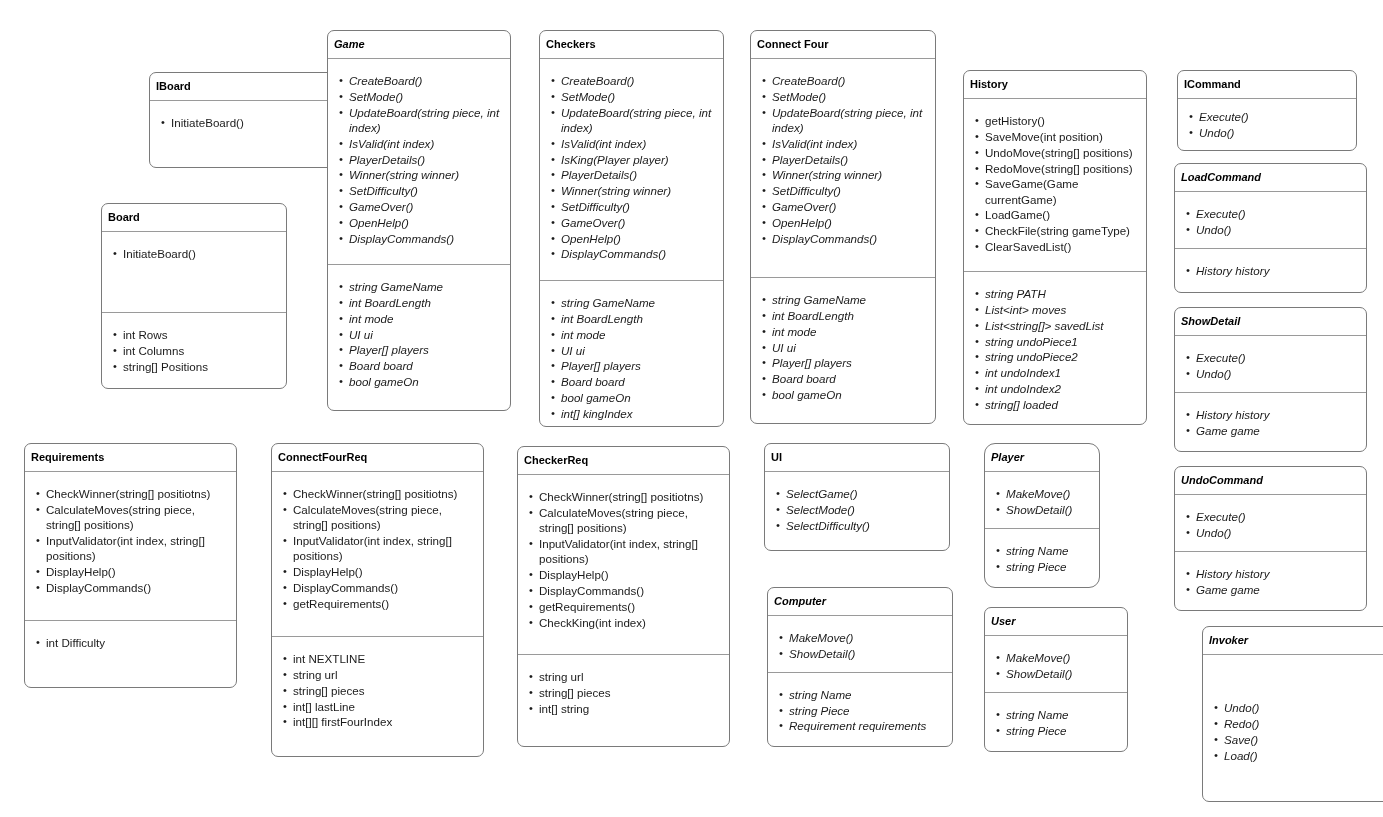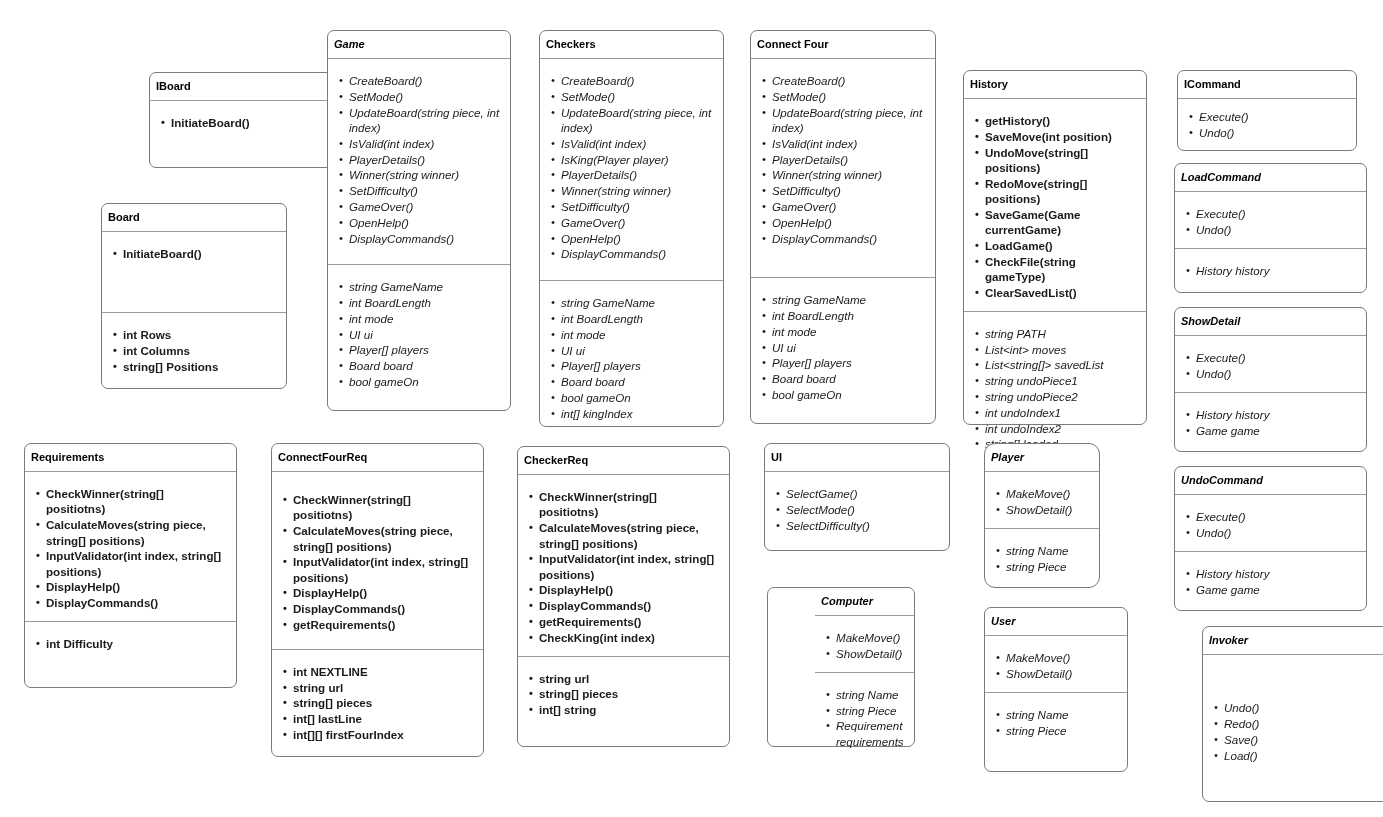--- a/index.html
+++ b/index.html
@@ -63,21 +63,21 @@
   .uml-list li::before {
     content: "\2022";
     position: absolute;
     left: 1px;
     top: 0;
     font-size: 11px;
     line-height: 15.3px;
     color: #1a1a1a;
   }
   .uml-list.italic li { font-style: italic; }
-  .uml-list.upright li { font-style: normal; font-weight: bold; }
+  .uml-list.upright li { font-style: normal; }
 </style>
 </head>
 <body>
 
 <div id="canvas">
 
   <div class="uml-class" style="left:101px; top:72px; width:186px; height:96px;margin-left:48px;">
     <div class="uml-title">IBoard</div>
     <div class="uml-compartment">
       <ul class="uml-list upright">
@@ -299,21 +299,21 @@
         <li>DisplayCommands()</li>
       </ul>
     </div>
     <div class="uml-compartment">
       <ul class="uml-list upright">
         <li>int Difficulty</li>
       </ul>
     </div>
   </div>
 
-  <div class="uml-class" style="left:271px; top:443px; width:213px; height:314px;gap:6px;">
+  <div class="uml-class" style="left:271px; top:443px; width:213px; height:314px;">
     <div class="uml-title">ConnectFourReq</div>
     <div class="uml-compartment" style="flex:0 0 164px;">
       <ul class="uml-list upright">
         <li>CheckWinner(string[] positiotns)</li>
         <li>CalculateMoves(string piece, string[] positions)</li>
         <li>InputValidator(int index, string[] positions)</li>
         <li>DisplayHelp()</li>
         <li>DisplayCommands()</li>
         <li>getRequirements()</li>
       </ul>
@@ -355,21 +355,21 @@
     <div class="uml-title">UI</div>
     <div class="uml-compartment">
       <ul class="uml-list italic">
         <li>SelectGame()</li>
         <li>SelectMode()</li>
         <li>SelectDifficulty()</li>
       </ul>
     </div>
   </div>
 
-  <div class="uml-class" style="left:767px; top:587px; width:148px; height:160px;padding-left:47px;">
+  <div class="uml-class" style="left:767px; top:587px; width:186px; height:160px;">
     <div class="uml-title italic">Computer</div>
     <div class="uml-compartment" style="flex:0 0 55px;">
       <ul class="uml-list italic">
         <li>MakeMove()</li>
         <li>ShowDetail()</li>
       </ul>
     </div>
     <div class="uml-compartment">
       <ul class="uml-list italic">
         <li>string Name</li>
@@ -388,21 +388,21 @@
       </ul>
     </div>
     <div class="uml-compartment">
       <ul class="uml-list italic">
         <li>string Name</li>
         <li>string Piece</li>
       </ul>
     </div>
   </div>
 
-  <div class="uml-class" style="left:984px; top:607px; width:144px; height:165px;">
+  <div class="uml-class" style="left:984px; top:607px; width:144px; height:145px;">
     <div class="uml-title italic">User</div>
     <div class="uml-compartment" style="flex:0 0 55px;">
       <ul class="uml-list italic">
         <li>MakeMove()</li>
         <li>ShowDetail()</li>
       </ul>
     </div>
     <div class="uml-compartment">
       <ul class="uml-list italic">
         <li>string Name</li>

